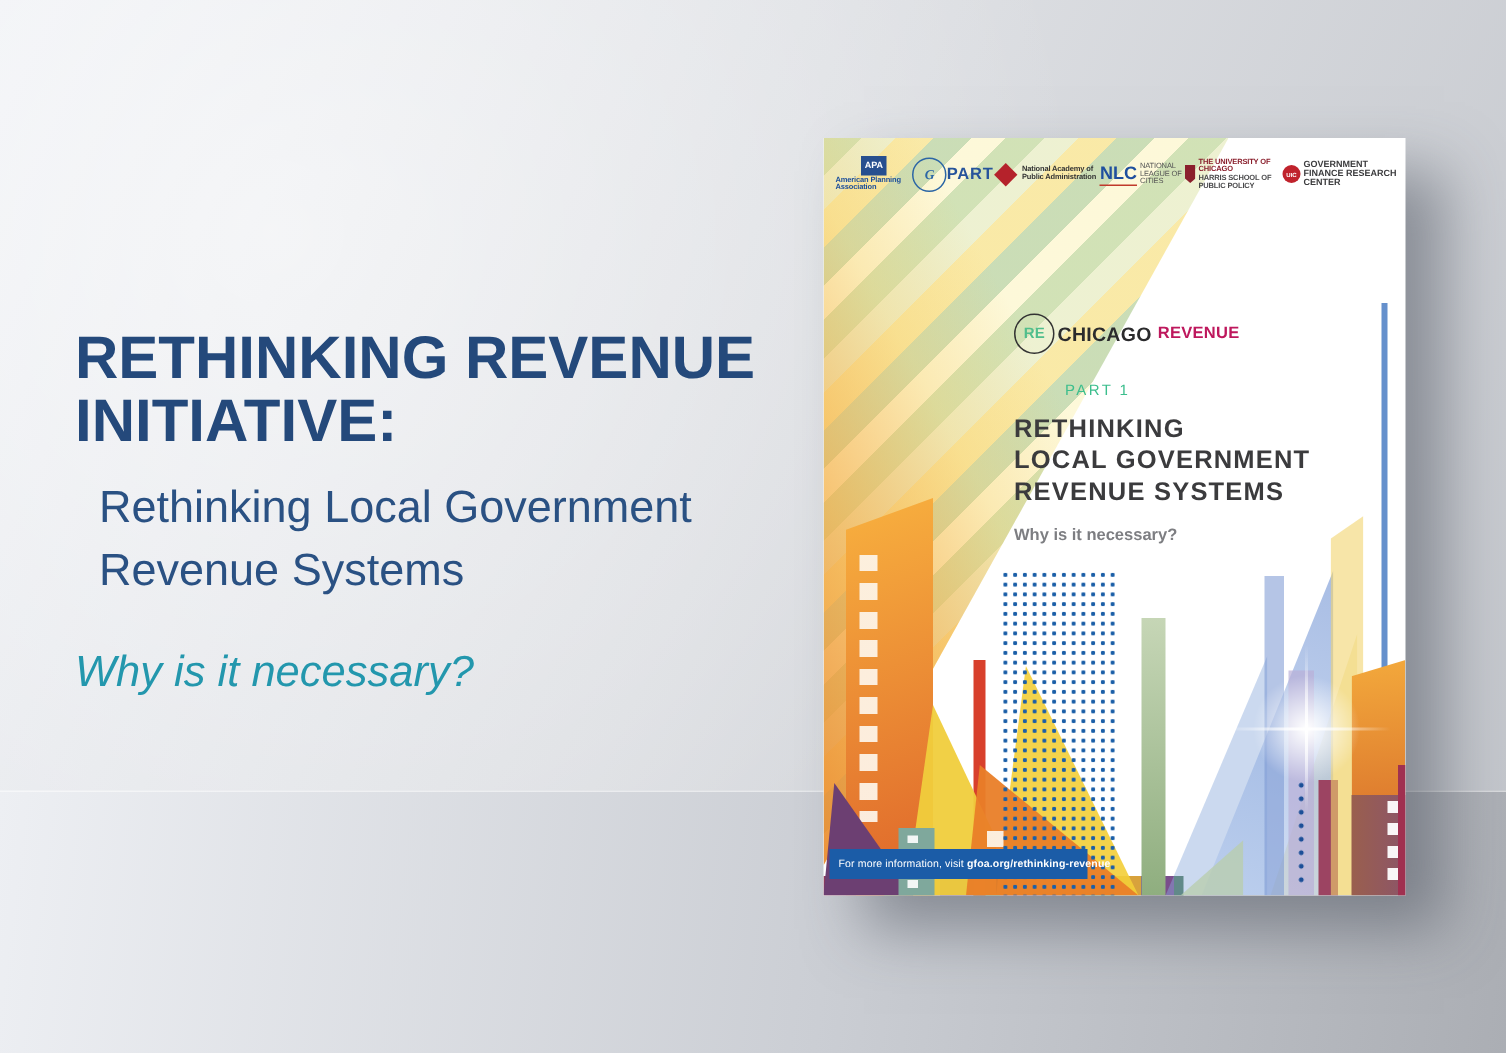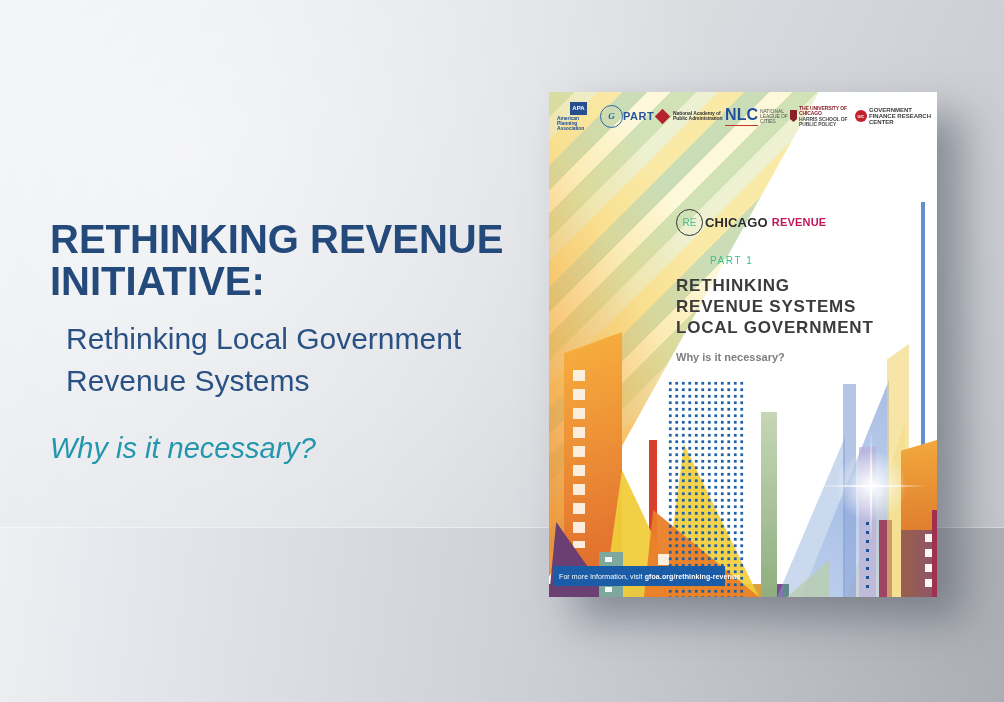--- a/index.html
+++ b/index.html
@@ -42,36 +42,36 @@
   .apa{flex-direction:column;gap:1px;}
   .apa-mark{width:17px;height:13px;background:#274F8F;color:#fff;font-size:6px;font-weight:700;
     display:flex;align-items:center;justify-content:center;}
   .apa-label{color:#1B4E9B;font-weight:700;}
   .gfoa-mark{width:21px;height:21px;border:1.6px solid #2C66A5;border-radius:50%;color:#2C66A5;
     display:flex;align-items:center;justify-content:center;font-size:9px;font-weight:700;font-style:italic;
     font-family:"Liberation Serif",serif;}
   .icma-mark{font-size:11px;font-weight:700;color:#27549B;letter-spacing:0.5px;}
   .napa-mark{width:11px;height:11px;background:#B5222B;transform:rotate(45deg);margin:0 3px;}
   .napa-label{width:52px;color:#333;font-weight:700;}
-  .nlc-mark{font-size:16px;font-weight:800;color:#1F4F9E;border-bottom:1.5px solid #C0392B;padding-bottom:1px;}
+  .nlc-mark{font-size:12px;font-weight:800;color:#1F4F9E;border-bottom:1.5px solid #C0392B;padding-bottom:1px;}
   .nlc-label{width:30px;color:#555;}
   .harris-mark{width:9px;height:12px;background:#8A1F2C;clip-path:polygon(0 0,100% 0,100% 75%,50% 100%,0 75%);}
   .harris-text{display:flex;flex-direction:column;gap:1px;}
   .harris-top{color:#8A1F2C;font-weight:700;}
   .harris-main{width:54px;color:#4A4A4C;font-weight:700;}
   .gfrc-mark{width:12px;height:12px;border-radius:50%;background:#C0222C;color:#fff;font-size:4px;
     display:flex;align-items:center;justify-content:center;font-weight:700;}
   .gfrc-label{width:62px;color:#3C3C3E;font-weight:700;font-size:6px;line-height:6px;}
 
   
   .cover-text{position:absolute;left:127px;top:116px;width:230px;z-index:5;}
   .brand{display:flex;align-items:center;height:28px;}
   .brand-circle{width:25px;height:25px;border:1.6px solid #333;border-radius:50%;
     display:flex;align-items:center;justify-content:center;flex:0 0 auto;}
-  .brand-re{color:#50BE8C;font-size:10px;font-weight:400;letter-spacing:0;}
+  .brand-re{color:#50BE8C;font-size:10px;font-weight:700;letter-spacing:0;}
   .brand-thinking{color:#2B2B2D;font-size:13px;font-weight:700;letter-spacing:0.2px;margin-left:2px;}
   .brand-revenue{color:#be185d;font-size:11px;font-weight:700;letter-spacing:0.2px;margin-left:4px;}
   .part-label{margin-top:19px;font-size:10px;font-weight:400;letter-spacing:1.6px;color:#3CBE8D;margin-left:34px;}
   .cover-title{margin-top:9px;font-size:17px;line-height:21px;font-weight:700;letter-spacing:0.8px;color:#3B3B3D;}
   .cover-question{margin-top:13px;font-size:11px;font-weight:700;color:#7D7E82;}
 
   
   .shape{position:absolute;}
   .z2{z-index:2;} .z3{z-index:3;} .z4{z-index:4;}
   .dots-blue{background-image:radial-gradient(circle,#1B5FA8 1.3px,rgba(0,0,0,0) 1.55px);background-size:6.5px 6.5px;}
@@ -193,22 +193,22 @@
       <div class="brand">
         <span class="brand-circle">
           <span class="brand-re">RE</span>
         </span>
         <span class="brand-thinking">CHICAGO</span>
         <span class="brand-revenue">REVENUE</span>
       </div>
       <div class="part-label">PART 1</div>
       <div class="cover-title">
         <div>RETHINKING</div>
+        <div>LOCAL GOVERNMENT</div>
         <div>REVENUE SYSTEMS</div>
-        <div>LOCAL GOVERNMENT</div>
       </div>
       <div class="cover-question">Why is it necessary?</div>
     </div>
 
     <div class="shape z2 strip-assorted"></div>
     <div class="shape z3 bldg-orange">
       <div class="bldg-orange-windows"></div>
     </div>
     <div class="shape z3 tri-purple"></div>
     <div class="shape z3 bar-red"></div>

